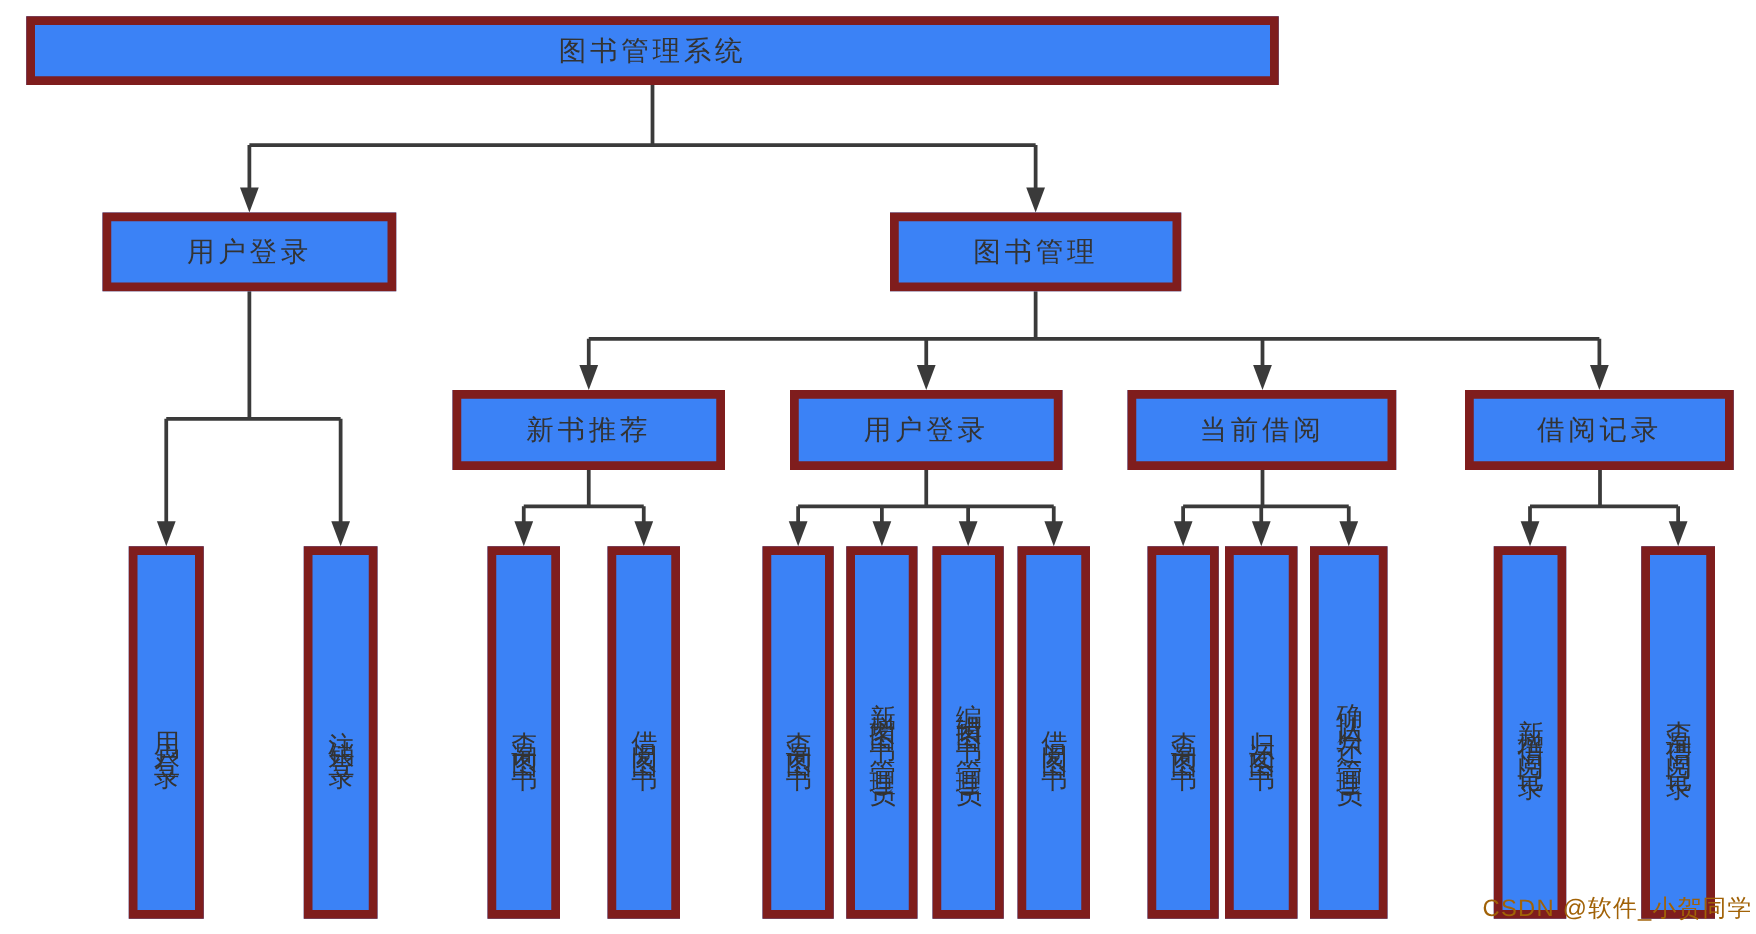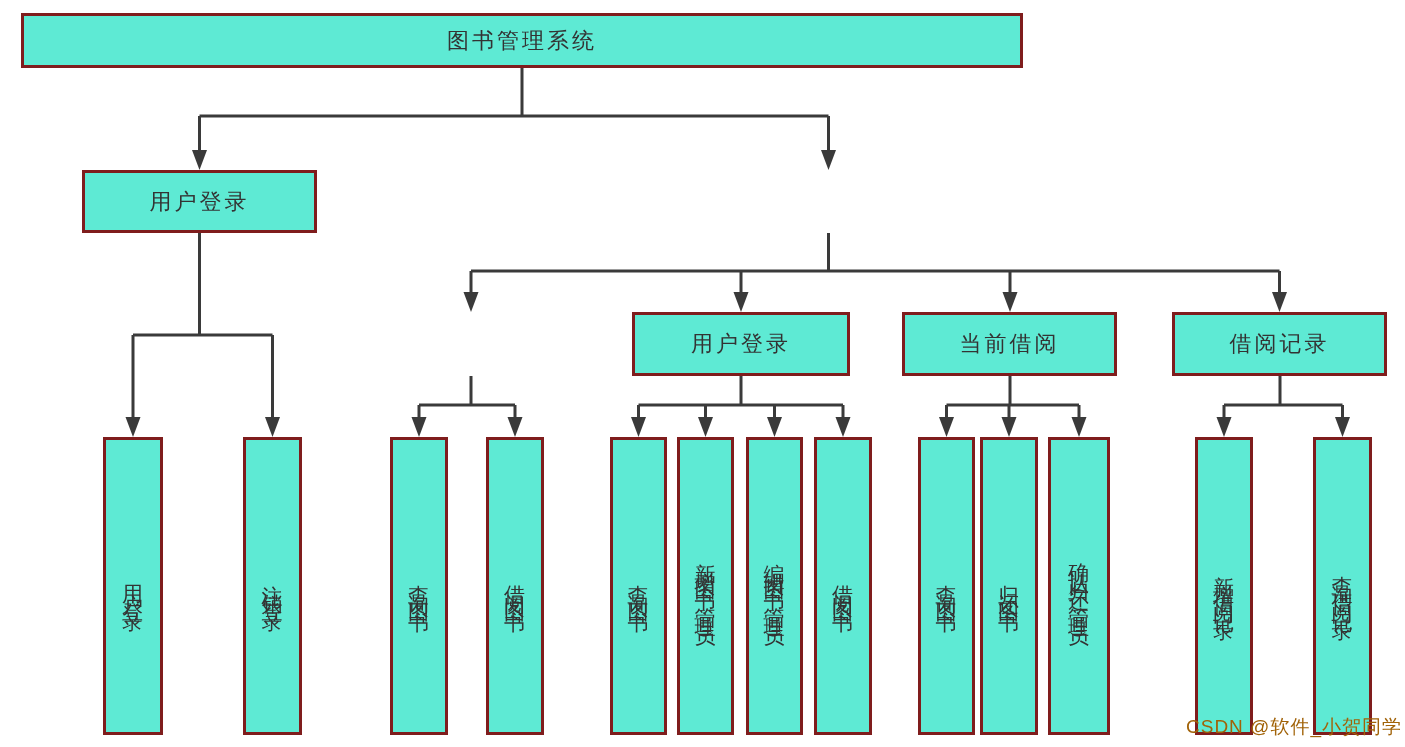--- a/index.html
+++ b/index.html
@@ -18,22 +18,22 @@
   .connectors {
     position: absolute;
     left: 0;
     top: 0;
     width: 1405px;
     height: 747px;
   }
   .box {
     position: absolute;
     box-sizing: border-box;
-    background: #5eead4;
-    border: 3px solid #7f1d1d;
+    background: #3b82f6;
+    border: 7px solid #7f1d1d;
     color: #333333;
     display: flex;
     align-items: center;
     justify-content: center;
     text-align: center;
   }
   .h-label {
     font-size: 22px;
     letter-spacing: 3px;
     white-space: nowrap;
@@ -117,21 +117,23 @@
     <g>
       <path d="M1280,376 V405 M1224,405 H1342.5 M1224,405 V419 M1342.5,405 V419"></path>
       <polygon points="1216.5,417 1231.5,417 1224,437"></polygon>
       <polygon points="1335,417 1350,417 1342.5,437"></polygon>
     </g>
   </svg>
 
   <div class="box h-label" style="left:21px; top:13px; width:1002px; height:55px;">图书管理系统</div>
 
   <div class="box h-label" style="left:82px; top:170px; width:235px; height:63px;">用户登录</div>
+  <div class="box h-label" style="left:712px; top:170px; width:233px; height:63px;">图书管理</div>
 
+  <div class="box h-label" style="left:362px; top:312px; width:218px; height:64px;">新书推荐</div>
   <div class="box h-label" style="left:632px; top:312px; width:218px; height:64px;">用户登录</div>
   <div class="box h-label" style="left:902px; top:312px; width:215px; height:64px;">当前借阅</div>
   <div class="box h-label" style="left:1172px; top:312px; width:215px; height:64px;">借阅记录</div>
 
   <div class="box leaf" style="left:103px; top:437px; width:60px; height:298px;">用户登录</div>
   <div class="box leaf" style="left:243px; top:437px; width:59px; height:298px;">注销登录</div>
 
   <div class="box leaf" style="left:390px; top:437px; width:58px; height:298px;">查询图书</div>
   <div class="box leaf" style="left:486px; top:437px; width:58px; height:298px;">借阅图书</div>
 

